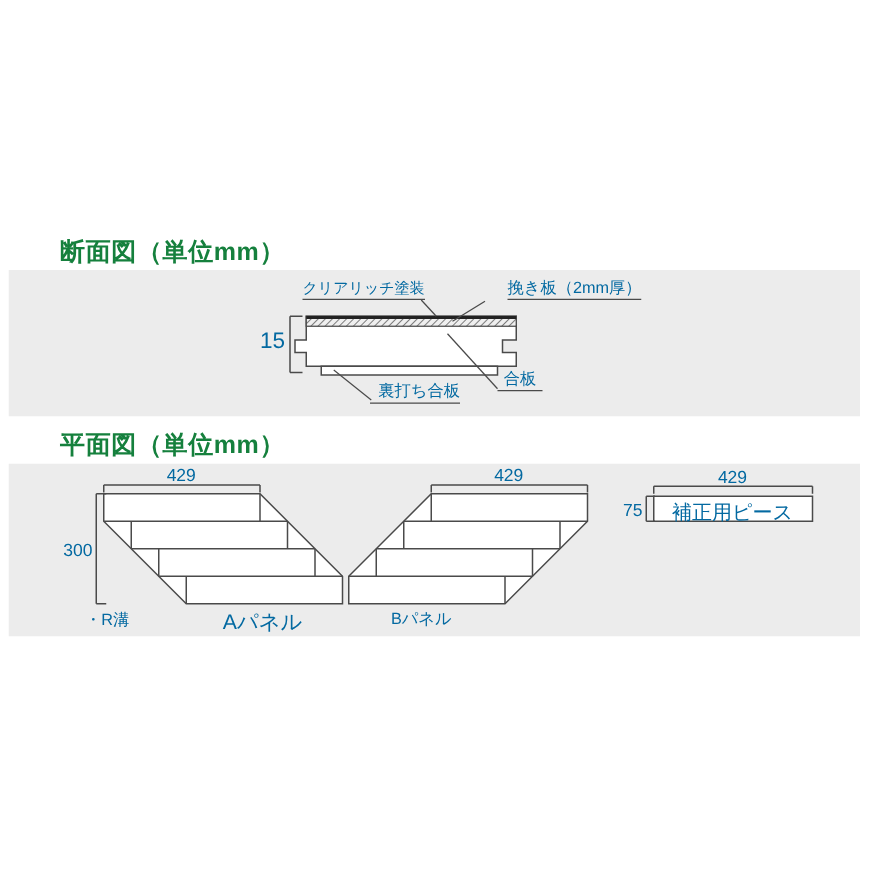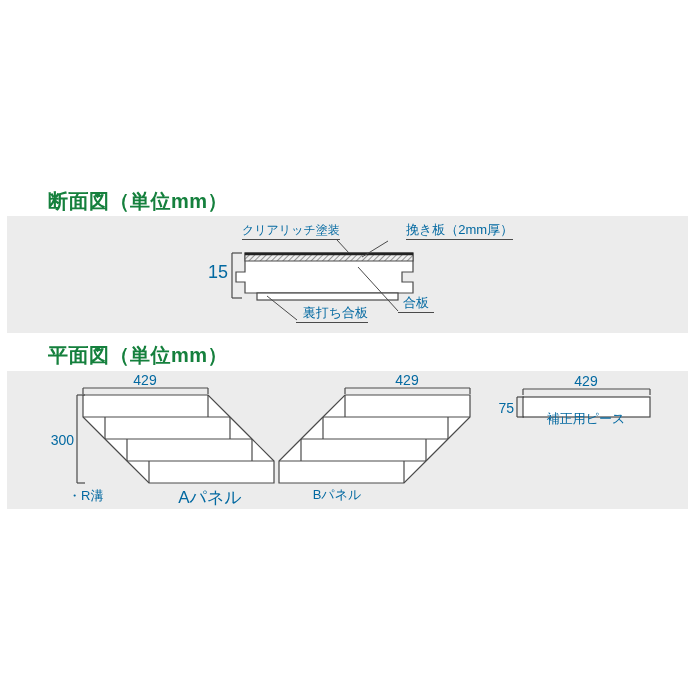--- a/index.html
+++ b/index.html
@@ -30,21 +30,21 @@
   .backing{left:296px;top:306px;width:72px;font-size:13px;text-align:right;}
   
   .dim{font-size:14px;}
   .dimA{left:115px;top:372px;width:60px;}
   .dimB{left:377px;top:372px;width:60px;}
   .dimP{left:556px;top:373px;width:60px;}
   .dim300{left:34px;top:432px;width:40px;}
   .dim75{left:484px;top:400px;width:30px;}
   .panelA{left:160px;top:488px;width:100px;font-size:17px;}
   .panelB{left:287px;top:488px;width:100px;font-size:13px;}
-  .piece{left:536px;top:412px;width:100px;font-size:13px;}
+  .piece{left:536px;top:402px;width:100px;font-size:16px;}
   .rgroove{left:68px;top:489px;font-size:13px;}
 </style>
 </head>
 <body>
 
 <div>
 
   <div class="section-title t1">断面図（単位mm）</div>
 
   <div class="band band1">

